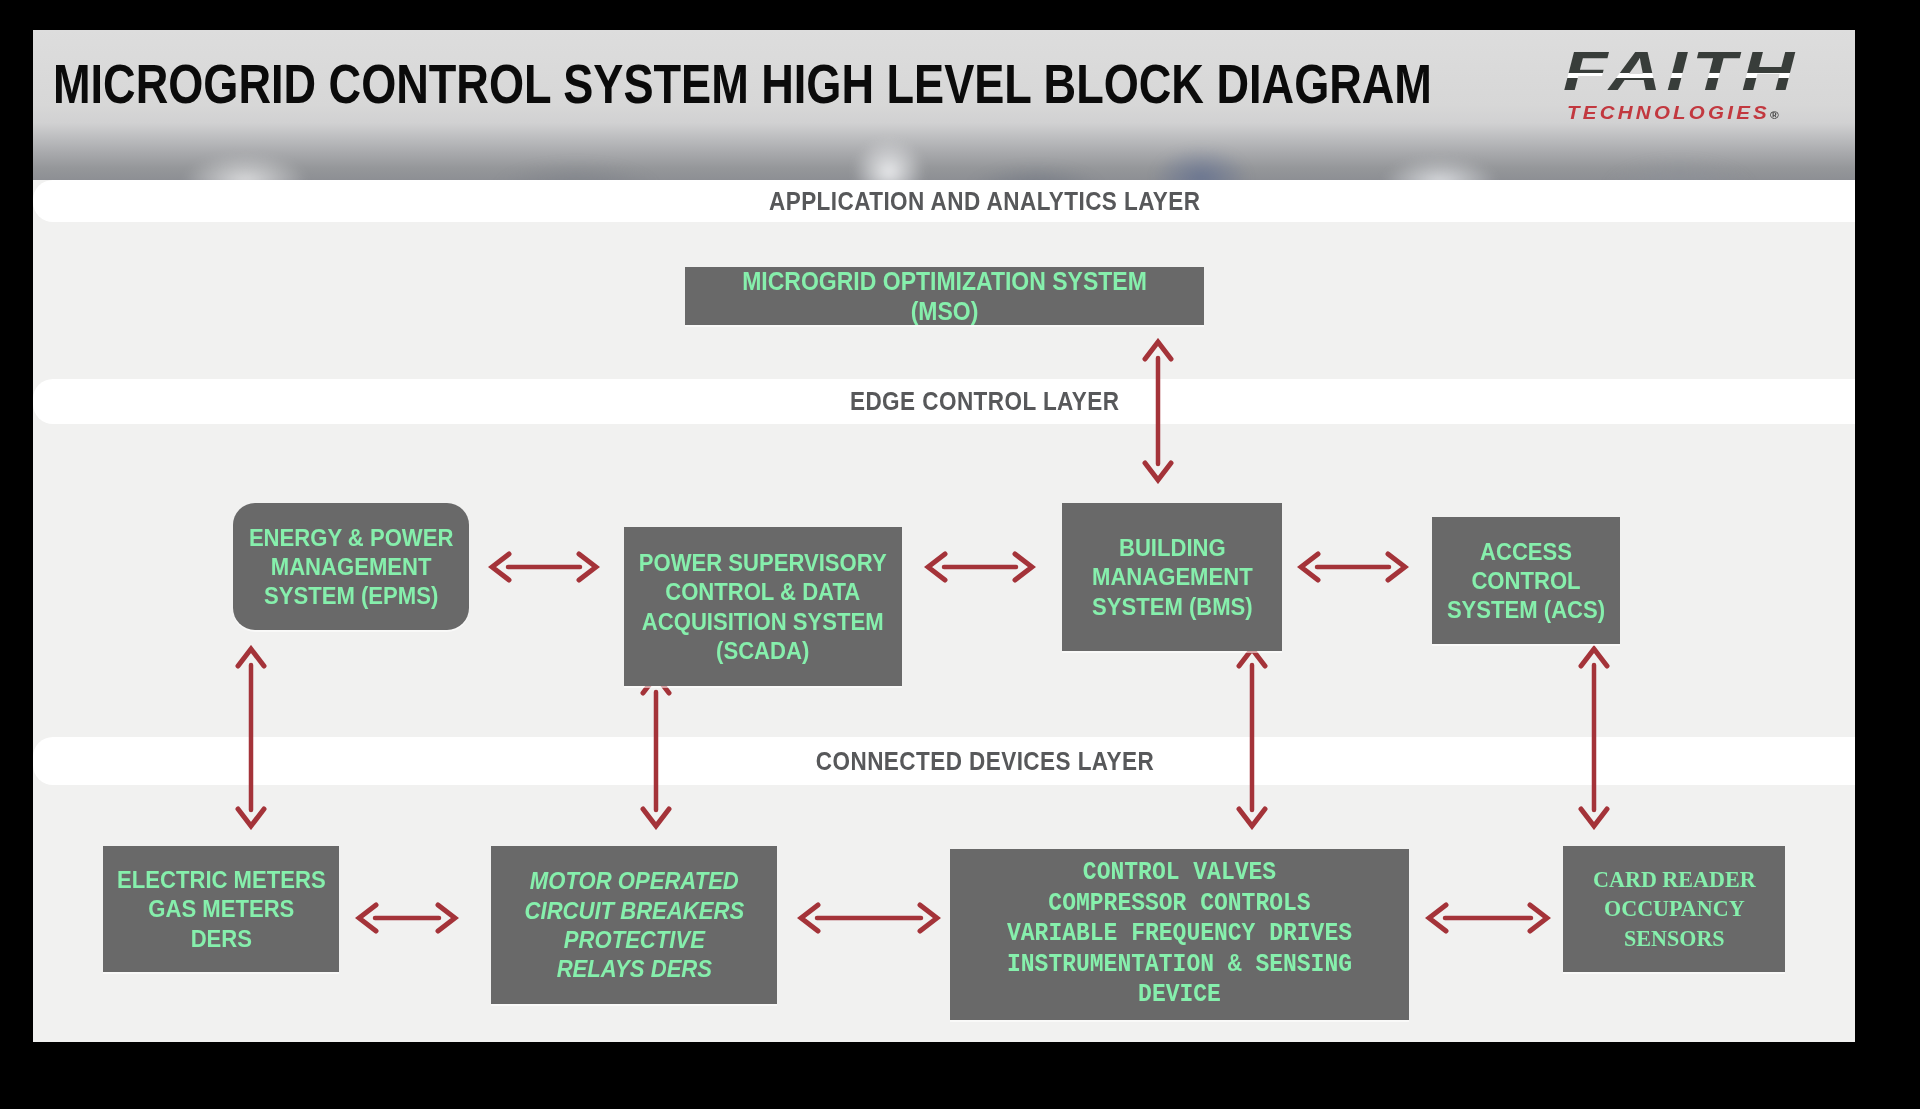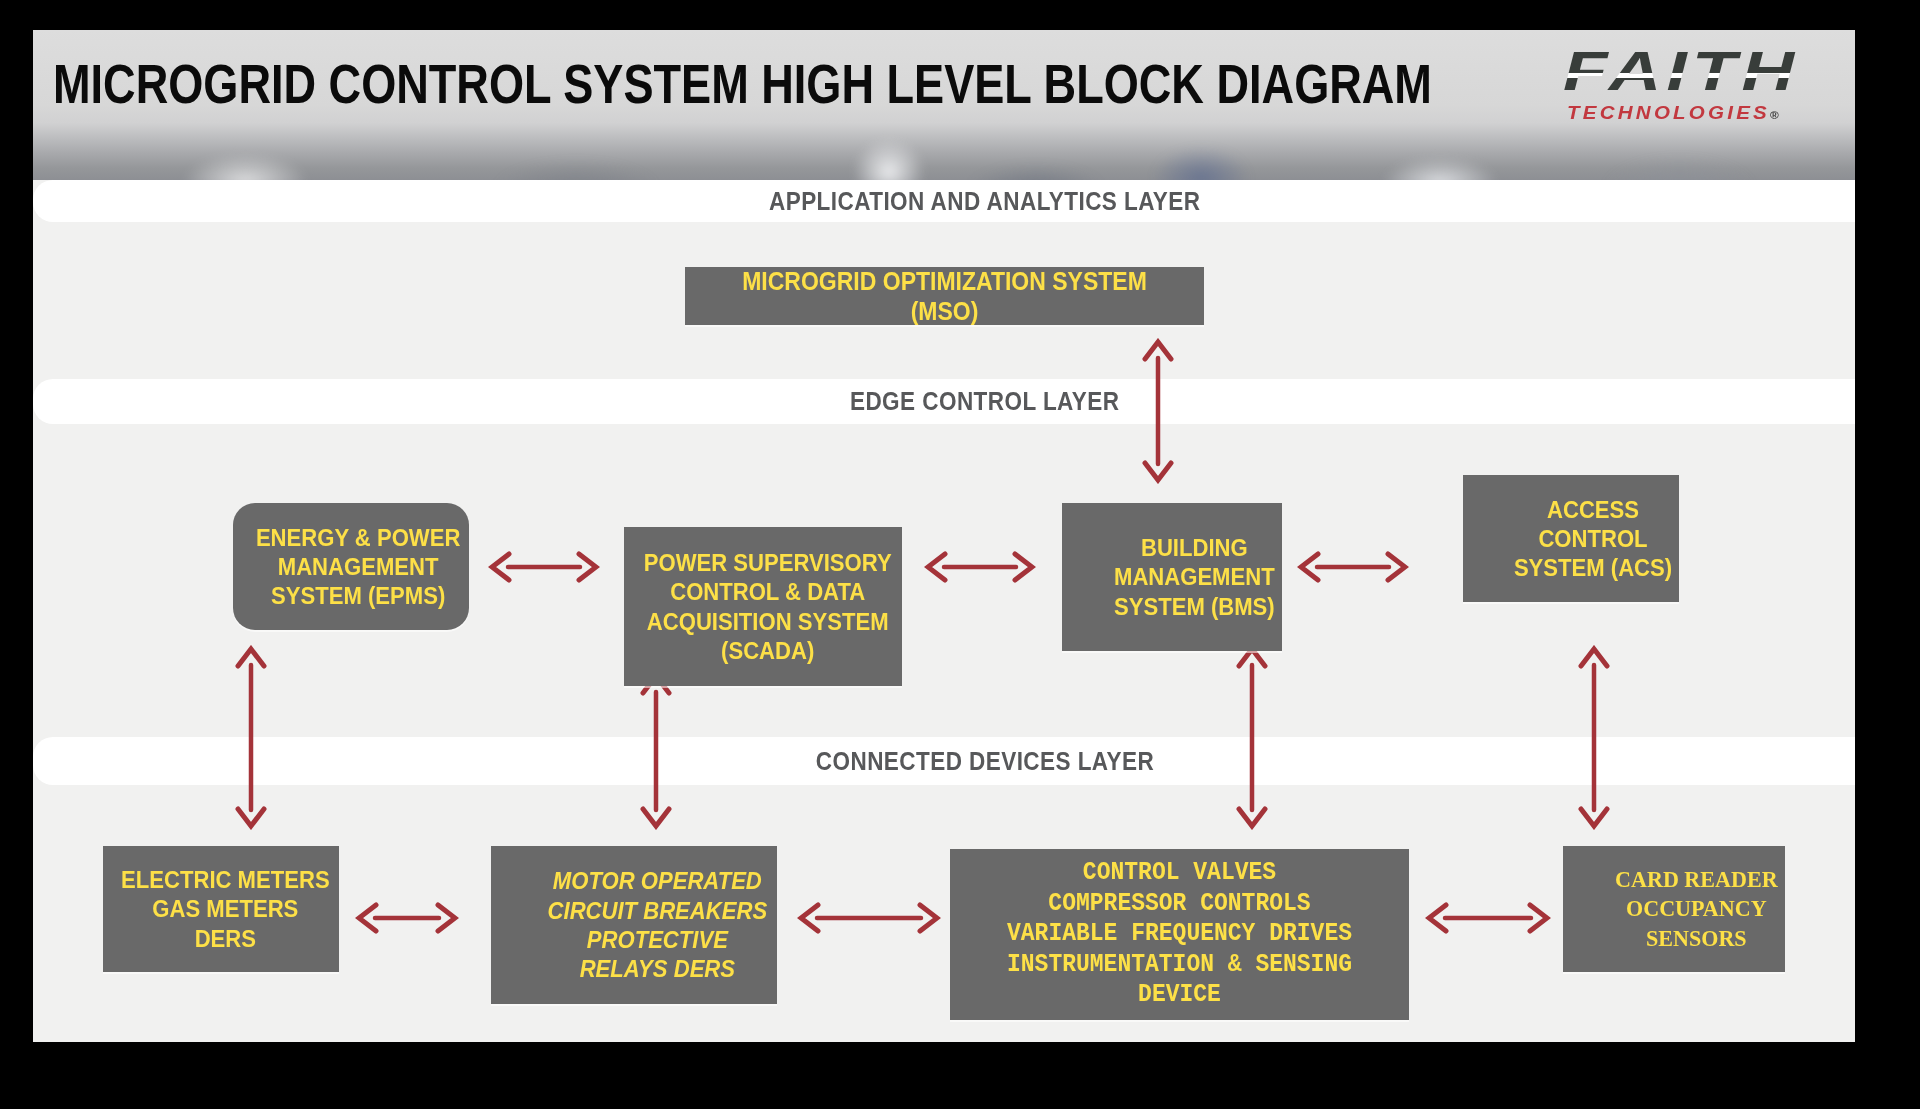--- a/index.html
+++ b/index.html
@@ -56,34 +56,34 @@
   }
   .band-label{
     font-size:25px;font-weight:bold;color:var(--label);letter-spacing:.5px;
     display:inline-block;transform:scaleX(.9);white-space:nowrap;
   }
   #band-app{top:150px;height:42px;}
   #band-edge{top:349px;height:45px;}
   #band-dev{top:707px;height:48px;}
   
   .box{
-    position:absolute;background:var(--box);color:#fde047;z-index:2;
-    display:flex;align-items:center;justify-content:flex-end;text-align:center;
+    position:absolute;background:var(--box);color:#86efac;z-index:2;
+    display:flex;align-items:center;justify-content:center;text-align:center;
     box-shadow:0 2px 0 0 rgba(255,255,255,.55);
   }
   .box-label{
     display:inline-block;white-space:pre-line;font-weight:bold;
     font-size:24px;line-height:1.22;transform:scaleX(.92);
   }
   #box-mso    {left:652px; top:237px; width:519px; height:58px;}
   #box-mso .box-label{font-size:25px;}
   #box-epms   {left:200px; top:473px; width:236px; height:127px;border-radius:22px;}
   #box-scada  {left:591px; top:497px; width:278px; height:159px;}
   #box-bms    {left:1029px;top:473px; width:220px; height:148px;}
-  #box-acs    {left:1399px;top:445px; width:216px; height:127px;margin-left:31px;}
+  #box-acs    {left:1399px;top:487px; width:188px; height:127px;}
   #box-meters {left:70px;  top:816px; width:236px; height:126px;}
   #box-breakers{left:458px;top:816px; width:286px; height:158px;font-style:italic;}
   #box-valves {left:917px; top:819px; width:459px; height:171px;font-family:Liberation Mono, monospace;}
   #box-valves .box-label{font-size:25px;}
   #box-sensors{left:1530px;top:816px; width:222px; height:126px;font-family:Liberation Serif, serif;}
   
   .arrow{position:absolute;z-index:1;}
   .arrow path{fill:none;stroke:var(--arrow);stroke-linecap:round;stroke-linejoin:miter;}
   .arrow .shaft{stroke-width:4.5px;}
   .arrow .head{stroke-width:5px;}

